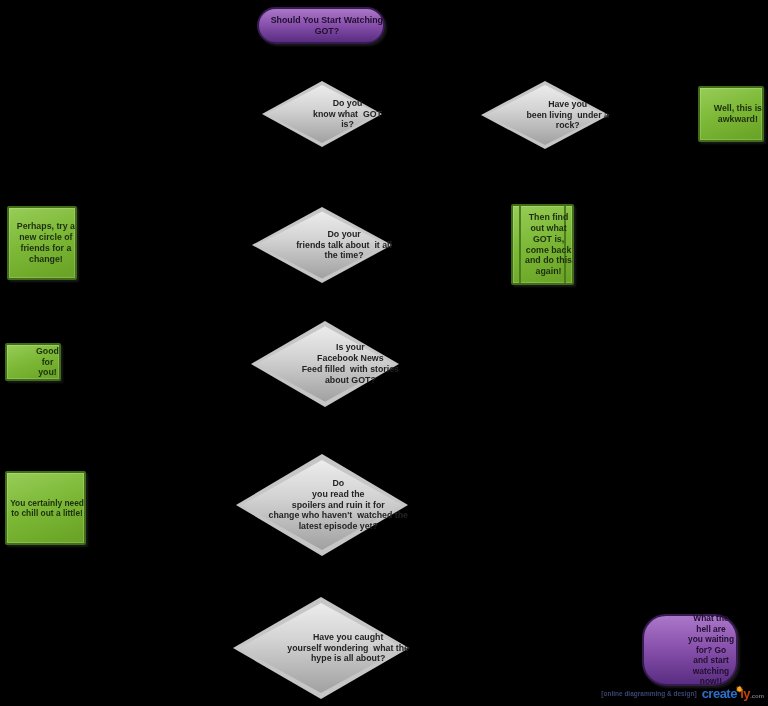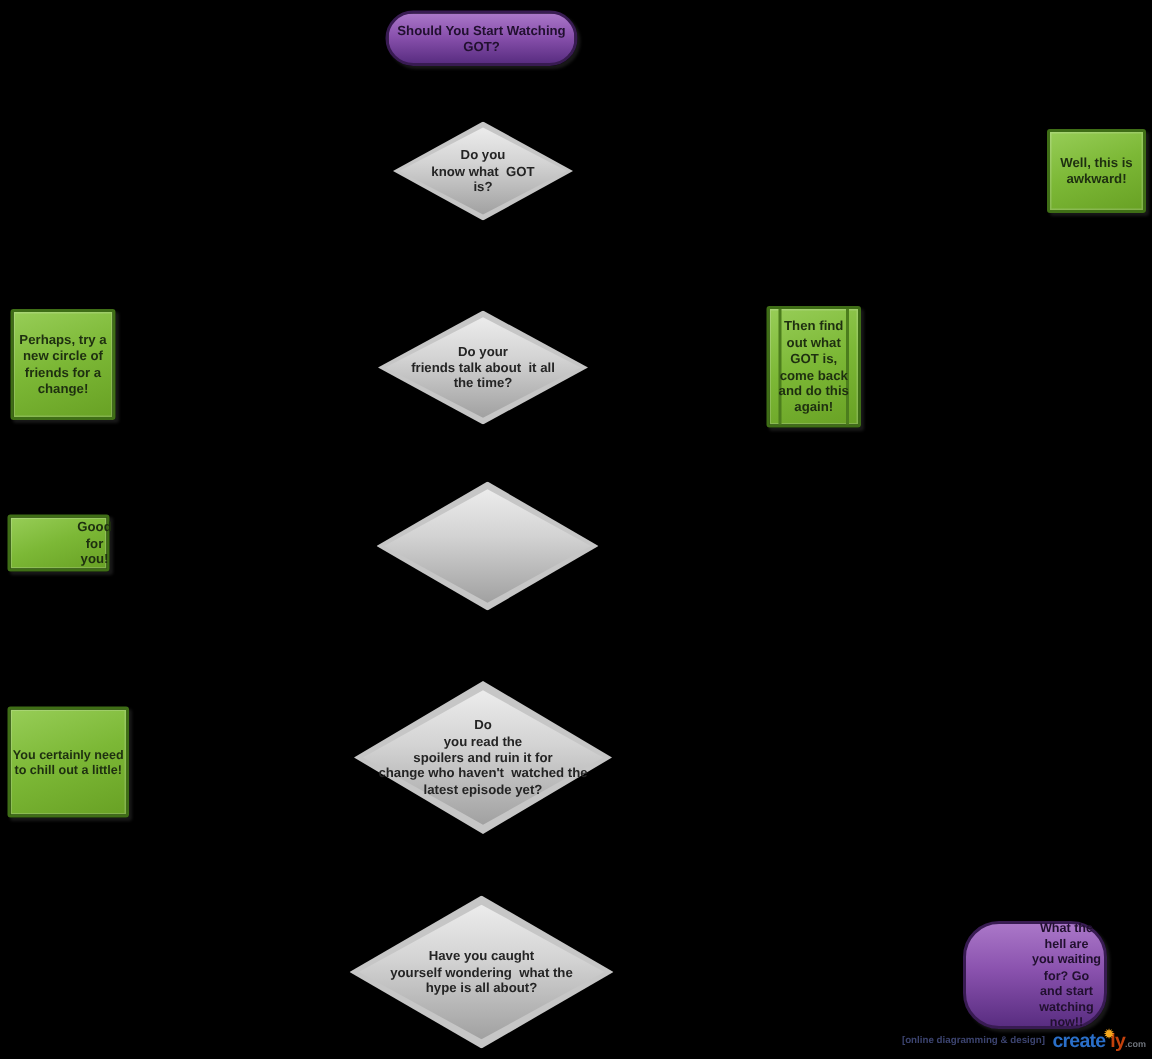--- a/index.html
+++ b/index.html
@@ -1,21 +1,21 @@
 <!DOCTYPE html>
 <html><head>
 <meta charset="utf-8">
 <style>
   html,body{margin:0;padding:0;background:#000;}
   .canvas{
     position:relative;width:768px;height:706px;background:#000;overflow:hidden;
     font-family:"Liberation Sans",sans-serif;
   }
   .node{
-    position:absolute;display:flex;align-items:center;justify-content:center;
+    position:absolute;display:flex;align-items:center;justify-content:flex-end;
     box-sizing:border-box;
   }
   .node-text{
     white-space:pre-wrap;text-align:center;font-weight:bold;
     font-size:8.8px;line-height:1.25;color:#242424;
     position:relative;z-index:2;
   }
   
   .diamond{background:transparent;}
   .diamond .shape-border{
@@ -53,21 +53,21 @@
   #end .node-text{font-size:8.4px;margin-left:42px;}
   #r-chill .node-text{font-size:8.4px;}
   
   #start{left:257px;top:7px;width:128px;height:37px;}
   #d-know{left:262px;top:81px;width:120px;height:66px;}
   #d-rock{left:481px;top:81px;width:128px;height:68px;}
   #r-awkward{left:698px;top:86px;width:66px;height:56px;}
   #r-newfriends{left:7px;top:206px;width:70px;height:74px;}
   #d-friends{left:252px;top:207px;width:140px;height:76px;}
   #r-findout{left:511px;top:204px;width:63px;height:81px;}
-  #r-good{left:5px;top:343px;width:68px;height:38px;padding-left:48px;}
+  #r-good{left:5px;top:343px;width:56px;height:38px;padding-left:48px;}
   #d-facebook{left:251px;top:321px;width:148px;height:86px;}
   #r-chill{left:5px;top:471px;width:81px;height:74px;}
   #d-spoilers{left:236px;top:454px;width:172px;height:102px;}
   #r-dontlie{left:7px;top:629px;width:66px;height:33px;}
   #d-hype{left:233px;top:597px;width:176px;height:102px;}
   #end{left:642px;top:614px;width:96px;height:72px;}
   
   .watermark{
     position:absolute;right:4px;bottom:5px;display:flex;align-items:center;gap:5px;
   }
@@ -89,20 +89,27 @@
   </div>
 
   <div class="node diamond" id="d-know">
     <div class="shape-border"></div>
     <div class="shape-fill"></div>
     <span class="node-text">Do you
 know what  GOT
 is?</span>
   </div>
 
+  <div class="node diamond" id="d-rock">
+    <div class="shape-border"></div>
+    <div class="shape-fill"></div>
+    <span class="node-text">Have you
+been living  under a
+rock?</span>
+  </div>
 
   <div class="node result" id="r-awkward">
     <span class="node-text">Well, this is
 awkward!</span>
   </div>
 
   <div class="node result" id="r-newfriends">
     <span class="node-text">Perhaps, try a
 new circle of
 friends for a
@@ -129,20 +136,24 @@
   </div>
 
   <div class="node result" id="r-good">
     <span class="node-text">Good for
 you!</span>
   </div>
 
   <div class="node diamond" id="d-facebook">
     <div class="shape-border"></div>
     <div class="shape-fill"></div>
+    <span class="node-text">Is your
+Facebook News
+Feed filled  with stories
+about GOT?</span>
   </div>
 
   <div class="node result" id="r-chill">
     <span class="node-text">You certainly need
 to chill out a little!</span>
   </div>
 
   <div class="node diamond" id="d-spoilers">
     <div class="shape-border"></div>
     <div class="shape-fill"></div>

